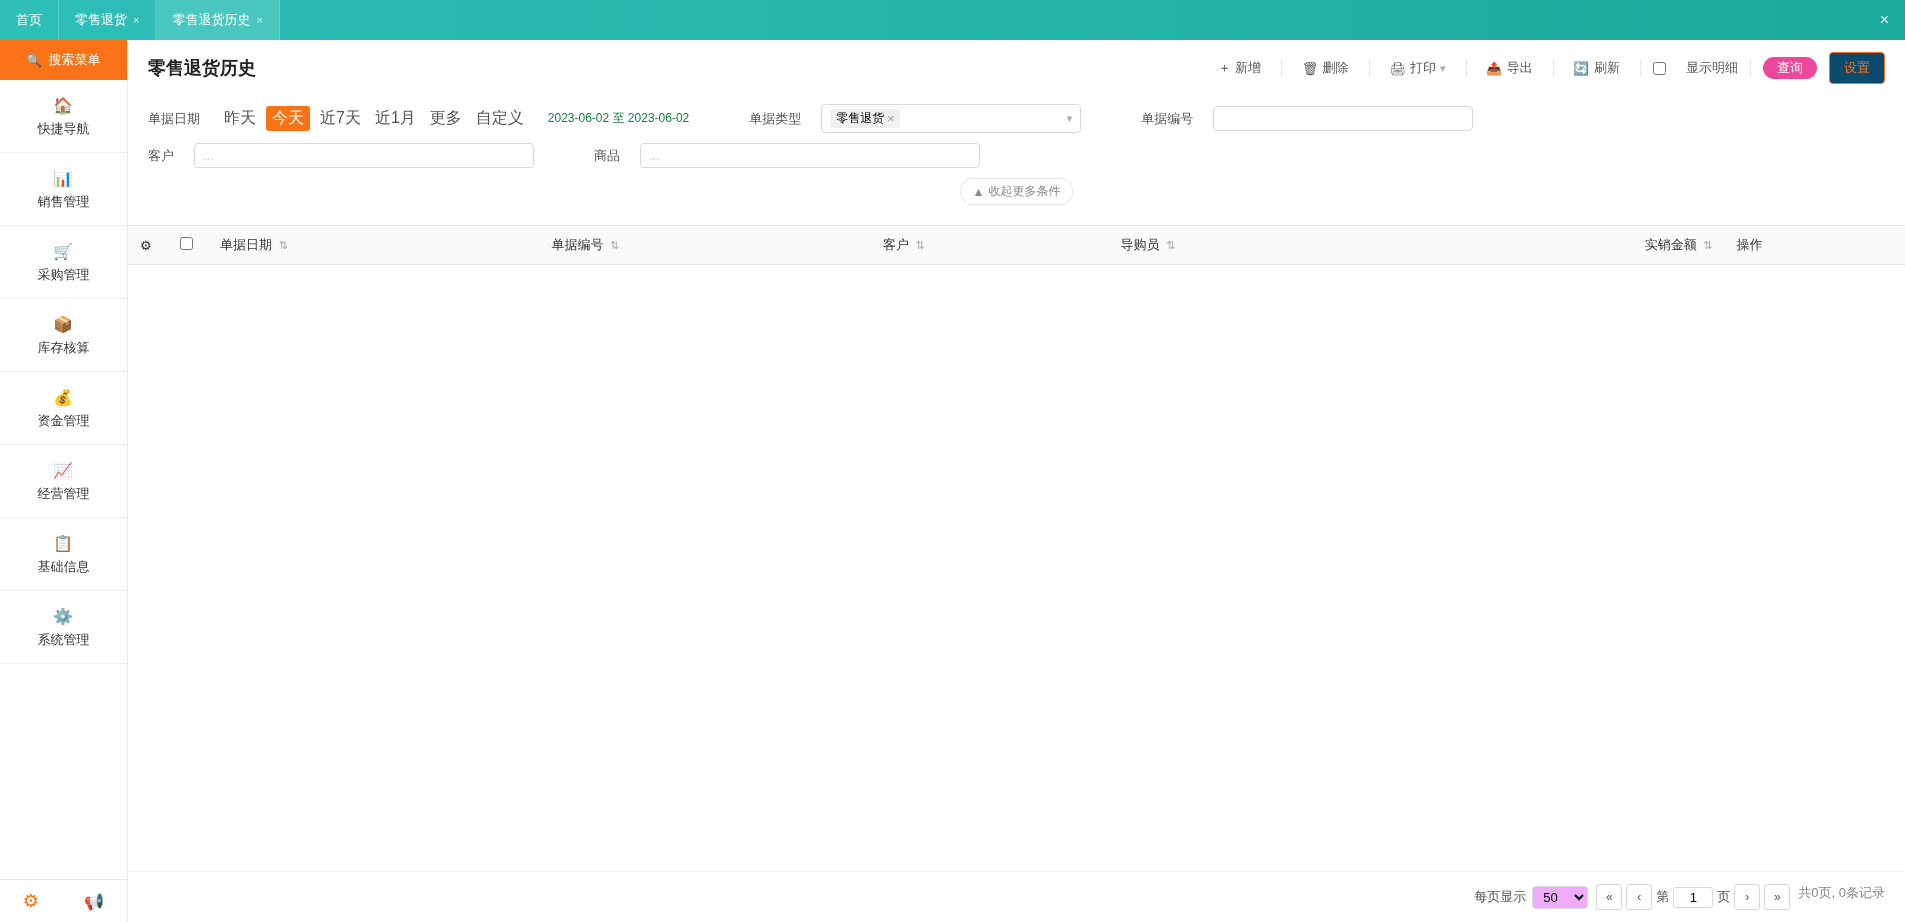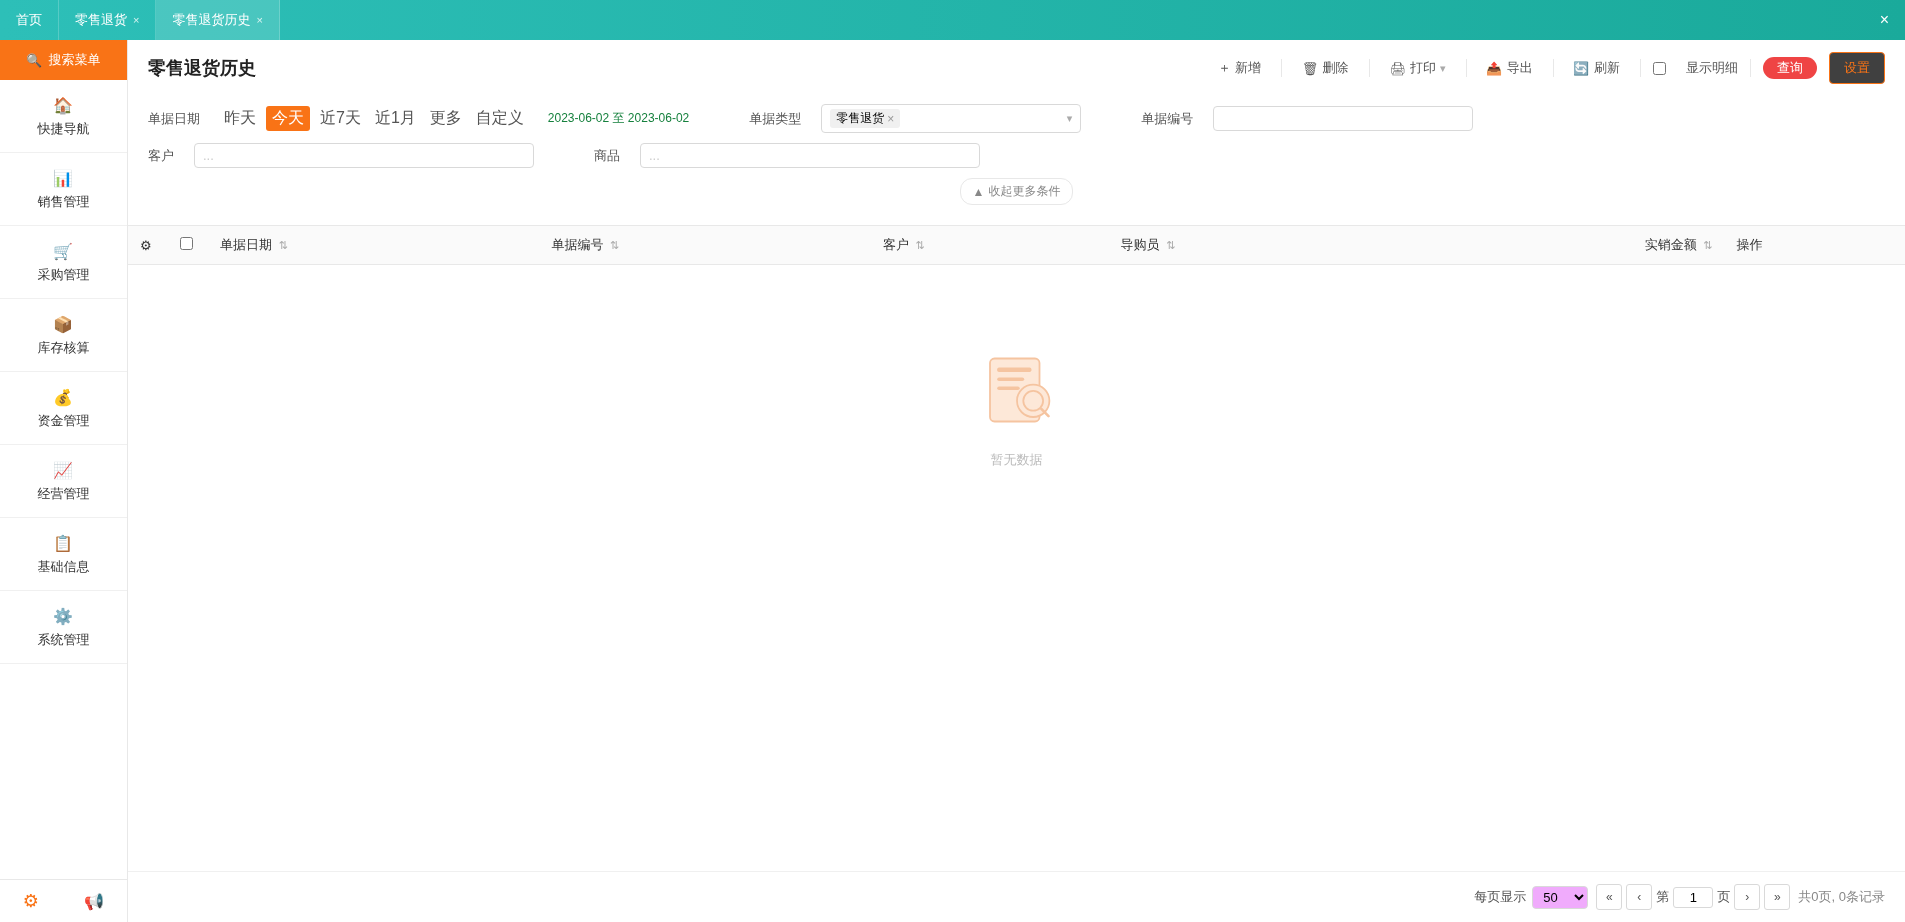--- a/index.html
+++ b/index.html
@@ -147,27 +147,27 @@
       display: flex;
       align-items: center;
       gap: 4px;
       font-size: 13px;
       color: #555;
       cursor: pointer;
       padding: 4px 8px;
       border-radius: 4px;
     }
     .toolbar-btn.primary {
-      background: #ef4444;
+      background: #ec4899;
       color: #fff;
       padding: 2px 14px;
       border-radius: 12px;
     }
     .toolbar-btn.setting-btn {
-      background: #404040;
+      background: #0c4a6e;
       color: #f97316;
       border: 1px solid #f97316;
       padding: 6px 14px;
       border-radius: 4px;
     }
     .checkbox-label {
       display: flex;
       align-items: center;
       gap: 20px;
       font-size: 13px;
@@ -303,21 +303,20 @@
     .empty-icon {
       width: 90px;
       height: 90px;
       margin-bottom: 16px;
     }
     .empty-text { font-size: 13px; color: #bbb; }
 
     
     .pagination {
       display: flex;
-      align-items: center;
       justify-content: flex-end;
       padding: 12px 20px;
       background: #fff;
       border-top: 1px solid #f0f0f0;
       gap: 8px;
       font-size: 13px;
       color: #555;
       flex-shrink: 0;
     }
     .pagination-size {
@@ -564,32 +563,20 @@
             </th>
             <th>
               <span>操作</span>
             </th>
           </tr>
         </thead>
         <tbody>
         </tbody>
       </table>
 
-      <div class="empty-state">
-        <svg class="empty-icon" viewBox="0 0 100 100" xmlns="http://www.w3.org/2000/svg">
-          <rect x="20" y="15" width="55" height="70" rx="5" fill="#fde8d8" stroke="#f5c4a0" stroke-width="2"></rect>
-          <rect x="28" y="25" width="38" height="5" rx="2" fill="#f5c4a0"></rect>
-          <rect x="28" y="36" width="30" height="4" rx="2" fill="#f5c4a0"></rect>
-          <rect x="28" y="46" width="25" height="4" rx="2" fill="#f5c4a0"></rect>
-          <circle cx="68" cy="62" r="18" fill="#fde8d8" stroke="#f5c4a0" stroke-width="2"></circle>
-          <circle cx="68" cy="62" r="11" fill="none" stroke="#f5c4a0" stroke-width="2"></circle>
-          <line x1="77" y1="71" x2="85" y2="79" stroke="#f5c4a0" stroke-width="3" stroke-linecap="round"></line>
-        </svg>
-        <span class="empty-text">暂无数据</span>
-      </div>
     </div>
 
     <div class="pagination">
       <div class="pagination-size">
         <span>每页显示</span>
         <select class="pagination-select">
           <option>10</option>
           <option>20</option>
           <option selected="">50</option>
           <option>100</option>

